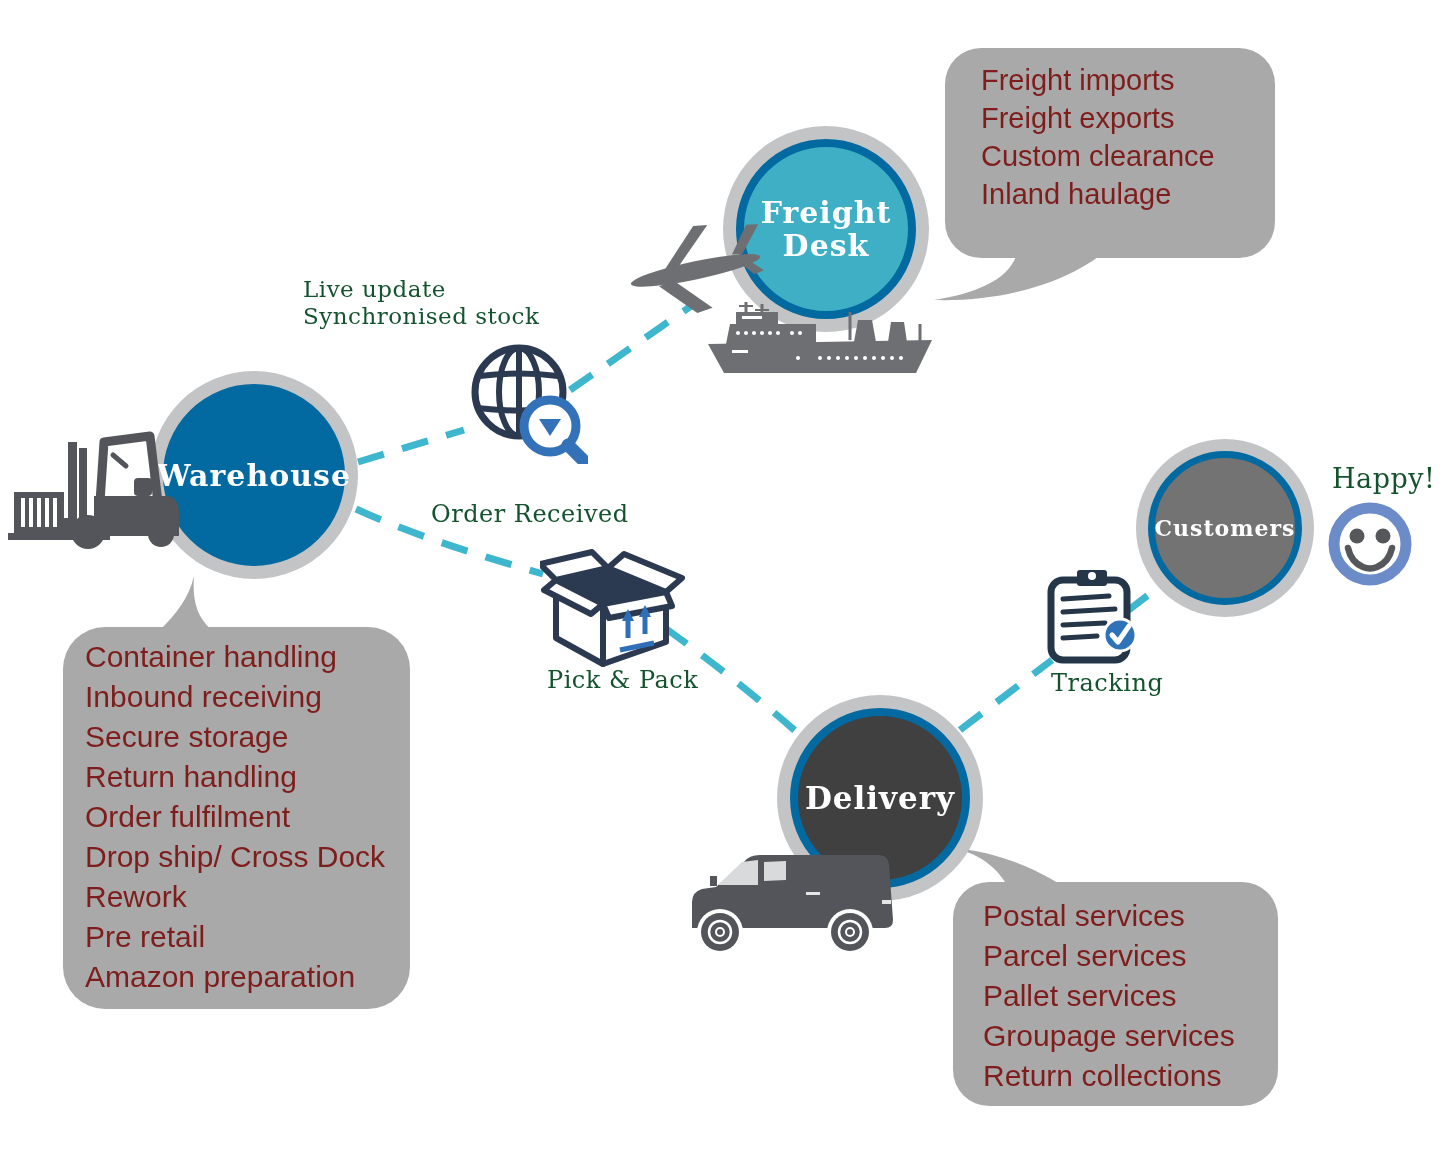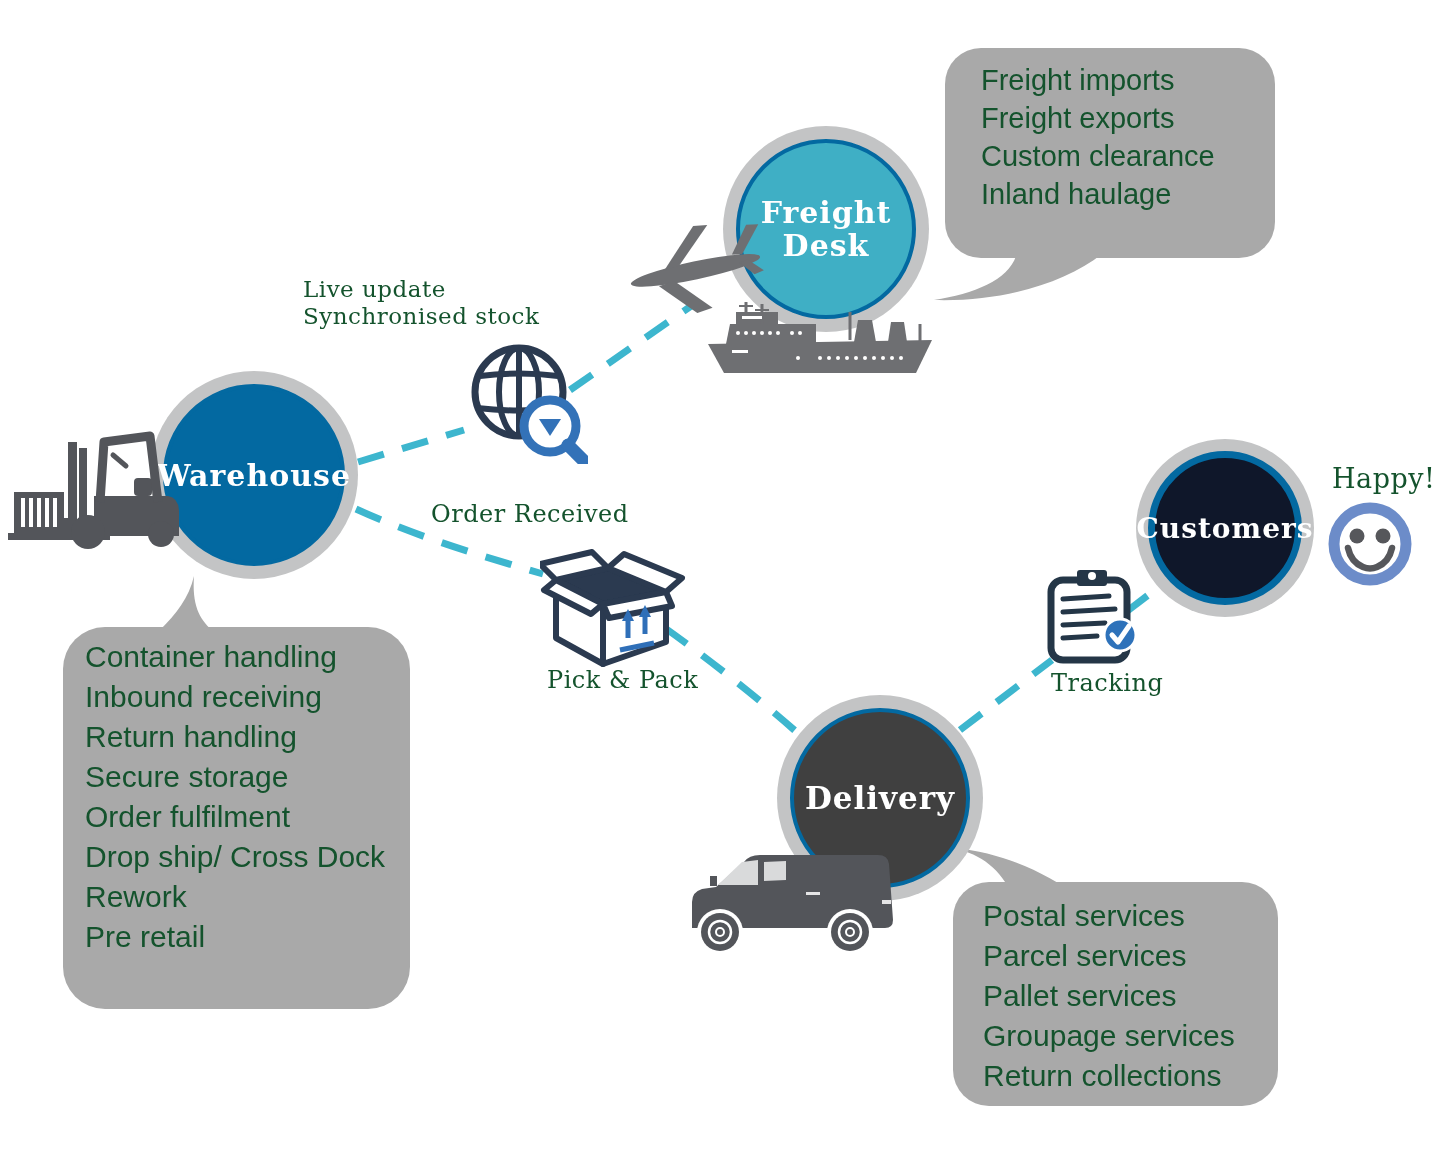--- a/index.html
+++ b/index.html
@@ -4,30 +4,30 @@
 <style>
   html,body{margin:0;padding:0;background:#ffffff;}
   #canvas{position:relative;width:1442px;height:1158px;background:#fff;overflow:hidden;
           font-family:"Liberation Sans",sans-serif;}
   svg{display:block;}
 
   
   .node{position:absolute;border-radius:50%;display:flex;flex-direction:column;
         align-items:center;justify-content:center;text-align:center;color:#fff;
         font-family:"DejaVu Serif",serif;font-weight:bold;letter-spacing:1px;
-        box-sizing:border-box;border:4px solid #0369a1;box-shadow:0 0 0 13px #c3c4c5;
+        box-sizing:border-box;border:8px solid #0369a1;box-shadow:0 0 0 13px #c3c4c5;
         z-index:3;}
   #node-warehouse{left:163px;top:384px;width:182px;height:182px;background:#0369a1;font-size:30px;}
   #node-freight{left:736px;top:139px;width:180px;height:180px;background:#3fafc5;font-size:30px;line-height:1.1;}
   #node-delivery{left:790px;top:708px;width:180px;height:180px;background:#404040;font-size:31px;}
-  #node-customers{left:1148px;top:451px;width:154px;height:154px;background:#0f172a;
-                  font-size:28px;border-width:7px;box-shadow:0 0 0 12px #c3c4c5;}
+  #node-customers{left:1148px;top:451px;width:154px;height:154px;background:#737373;
+                  font-size:22px;border-width:7px;box-shadow:0 0 0 12px #c3c4c5;}
 
   
-  .bubble{position:absolute;background:#a9a9a9;color:#14532d;z-index:2;box-sizing:border-box;}
+  .bubble{position:absolute;background:#a9a9a9;color:#7f1d1d;z-index:2;box-sizing:border-box;}
   #bubble-freight{left:945px;top:48px;width:330px;height:210px;border-radius:36px;
                   padding:13px 10px 0 36px;font-size:29px;line-height:38px;}
   #bubble-warehouse{left:63px;top:627px;width:347px;height:382px;border-radius:42px;
                   padding:10px 8px 0 22px;font-size:30px;line-height:40px;}
   #bubble-delivery{left:953px;top:882px;width:325px;height:224px;border-radius:36px;
                   padding:14px 8px 0 30px;font-size:30px;line-height:40px;}
 
   
   .lbl{position:absolute;font-family:"DejaVu Serif",serif;color:#14532d;
        letter-spacing:0.5px;z-index:5;white-space:nowrap;}
@@ -68,26 +68,27 @@
   <div class="bubble" id="bubble-freight">
     <div>Freight imports</div>
     <div>Freight exports</div>
     <div>Custom clearance</div>
     <div>Inland haulage</div>
   </div>
 
   <div class="bubble" id="bubble-warehouse">
     <div>Container handling</div>
     <div>Inbound receiving</div>
+    <div>Secure storage</div>
     <div>Return handling</div>
-    <div>Secure storage</div>
     <div>Order fulfilment</div>
     <div>Drop ship/ Cross Dock</div>
     <div>Rework</div>
     <div>Pre retail</div>
+    <div>Amazon preparation</div>
   </div>
 
   <div class="bubble" id="bubble-delivery">
     <div>Postal services</div>
     <div>Parcel services</div>
     <div>Pallet services</div>
     <div>Groupage services</div>
     <div>Return collections</div>
   </div>
 

